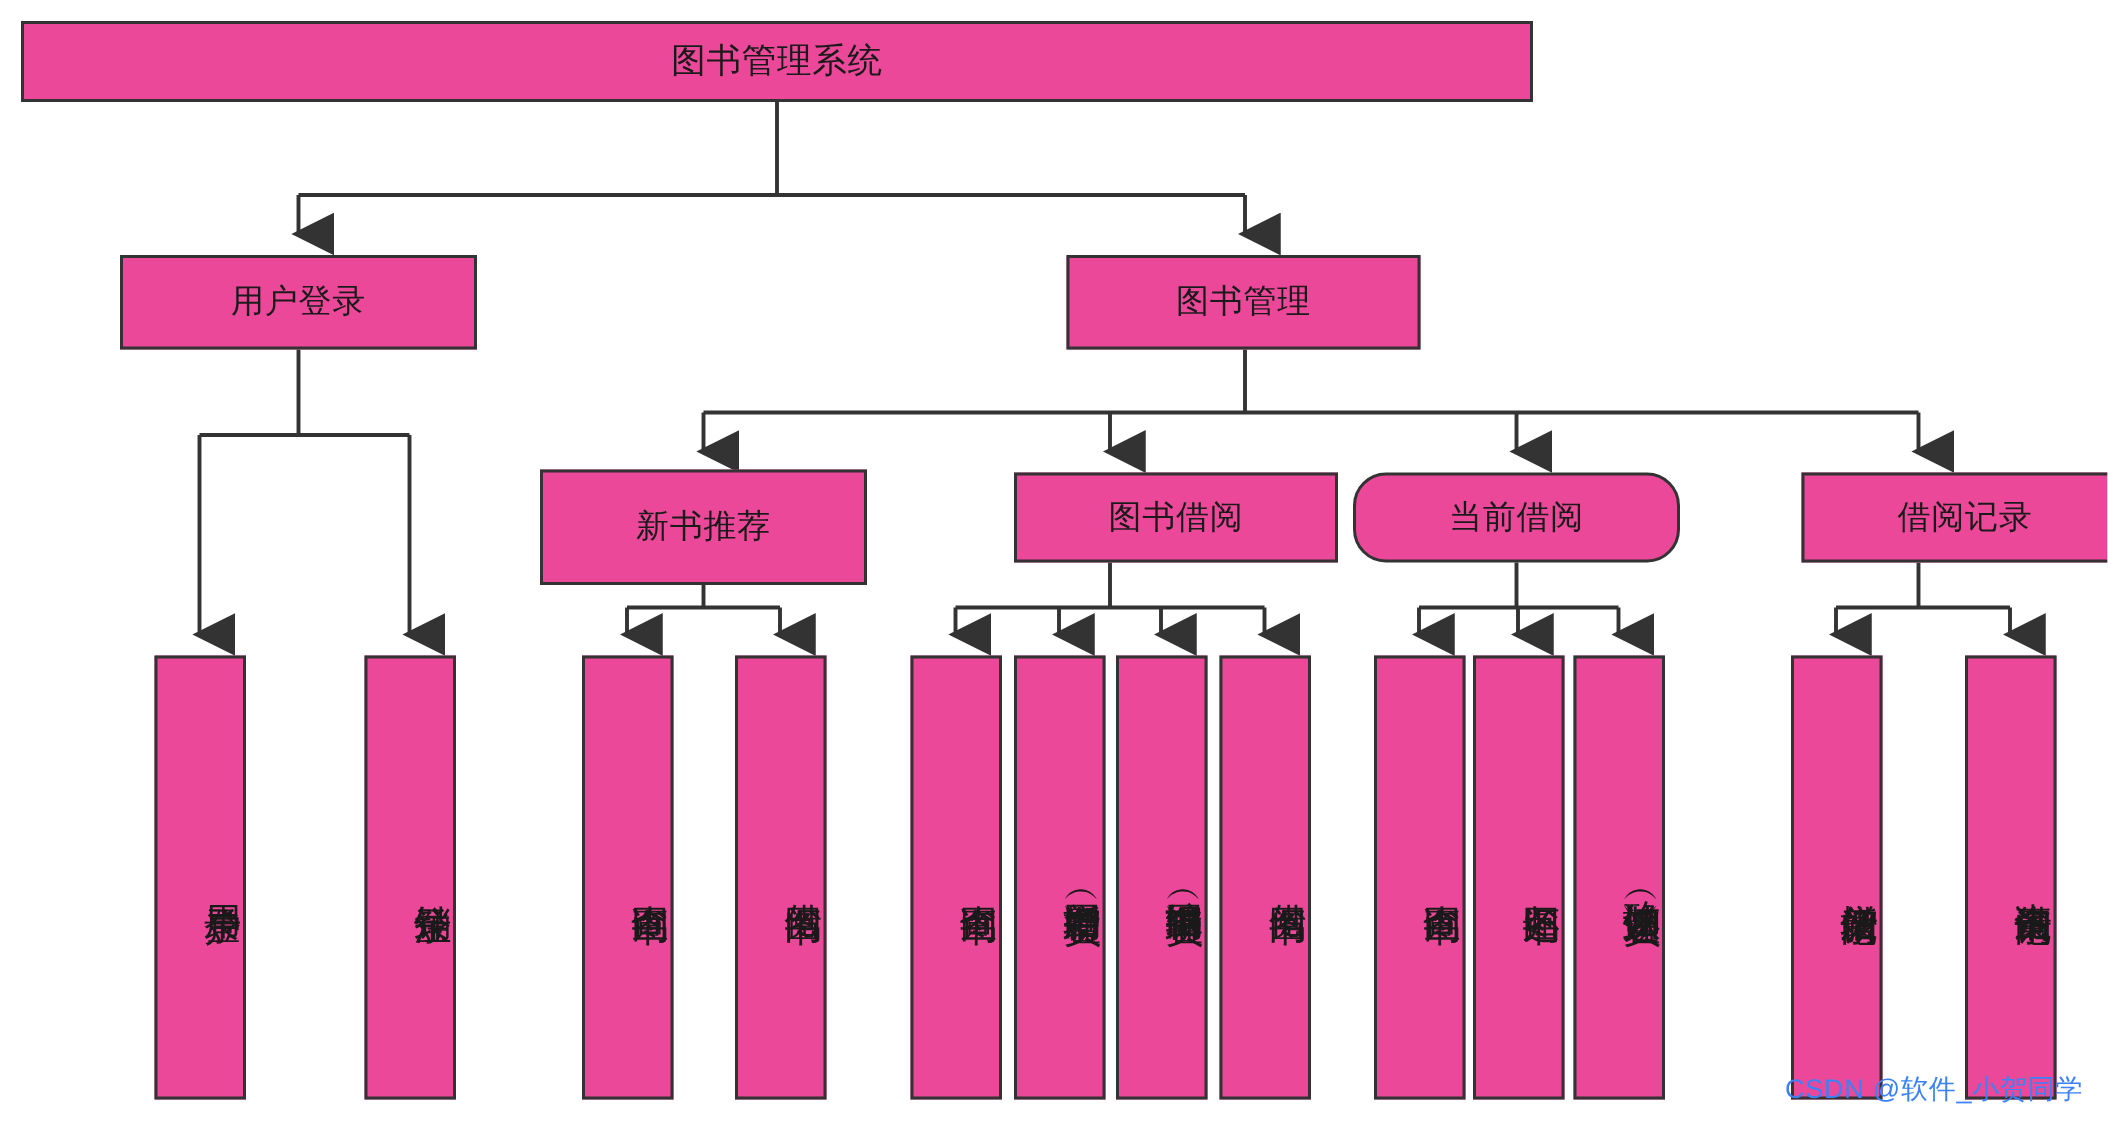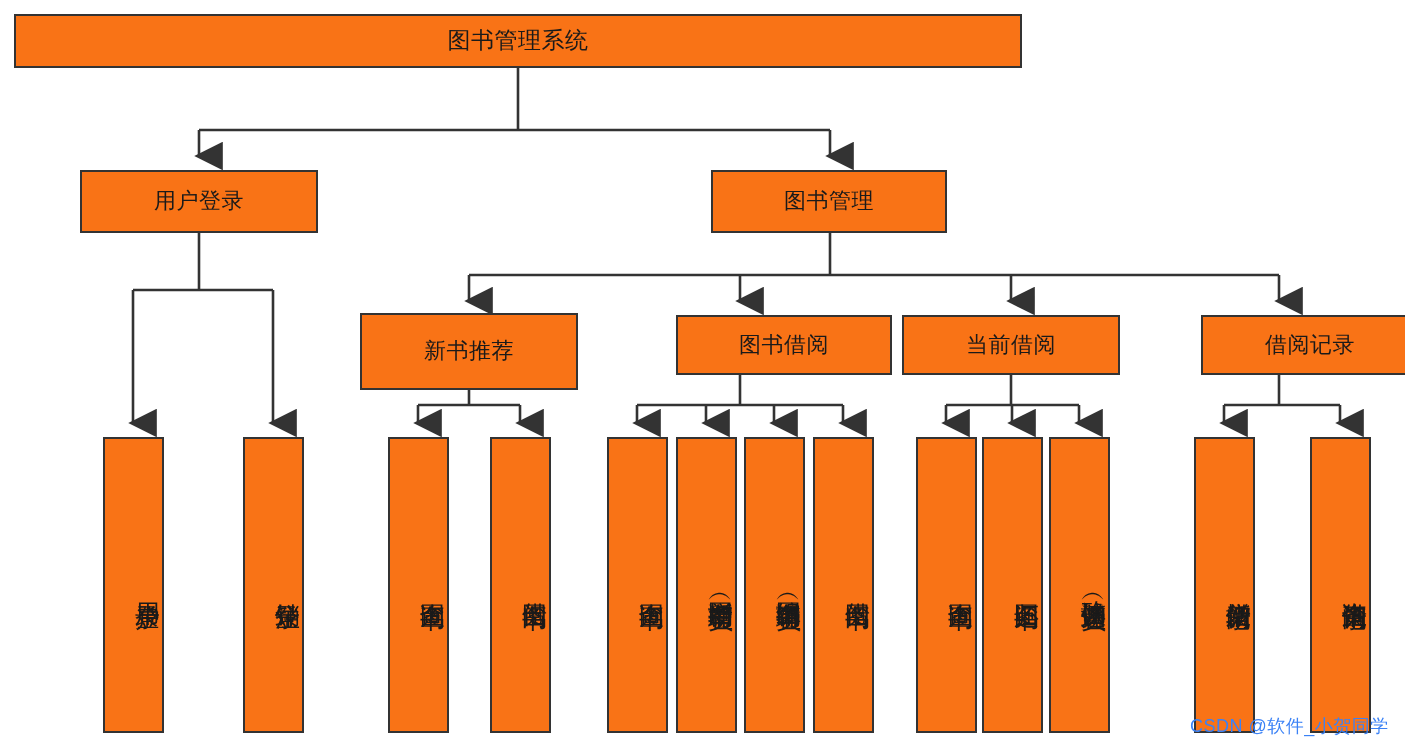--- a/index.html
+++ b/index.html
@@ -14,21 +14,21 @@
     position: relative;
     width: 1405px;
     height: 747px;
     background: #ffffff;
     overflow: hidden;
   }
   .node {
     position: absolute;
     box-sizing: border-box;
     border: 2px solid #333333;
-    background: #f97316;
+    background: #ec4899;
     display: flex;
     align-items: center;
     justify-content: center;
     color: #1a1a1a;
   }
   .node-h {
     font-size: 22px;
     line-height: 1.1;
     letter-spacing: 0.5px;
     white-space: nowrap;
@@ -129,21 +129,21 @@
   <div class="node node-h node-root" style="left:14px; top:14px; width:1008px; height:54px;">图书管理系统</div>
 
   <div class="node node-h" style="left:80px; top:170px; width:238px; height:63px;">用户登录</div>
 
   <div class="node node-h" style="left:711px; top:170px; width:236px; height:63px;font-family:Liberation Serif, serif;">图书管理</div>
 
   <div class="node node-h" style="left:360px; top:313px; width:218px; height:77px;">新书推荐</div>
 
   <div class="node node-h" style="left:632px; top:315px; width:216px; height:60px;margin-left:44px;">图书借阅</div>
 
-  <div class="node node-h" style="left:902px; top:315px; width:218px; height:60px;">当前借阅</div>
+  <div class="node node-h" style="left:902px; top:315px; width:218px; height:60px;border-radius:22px;">当前借阅</div>
 
   <div class="node node-h" style="left:1201px; top:315px; width:218px; height:60px;">借阅记录</div>
 
   <div class="node node-v" style="left:103px; top:437px; width:61px; height:296px;">
     <span class="vtext">用户登录</span>
   </div>
 
   <div class="node node-v" style="left:243px; top:437px; width:61px; height:296px;">
     <span class="vtext">注销登录</span>
   </div>

